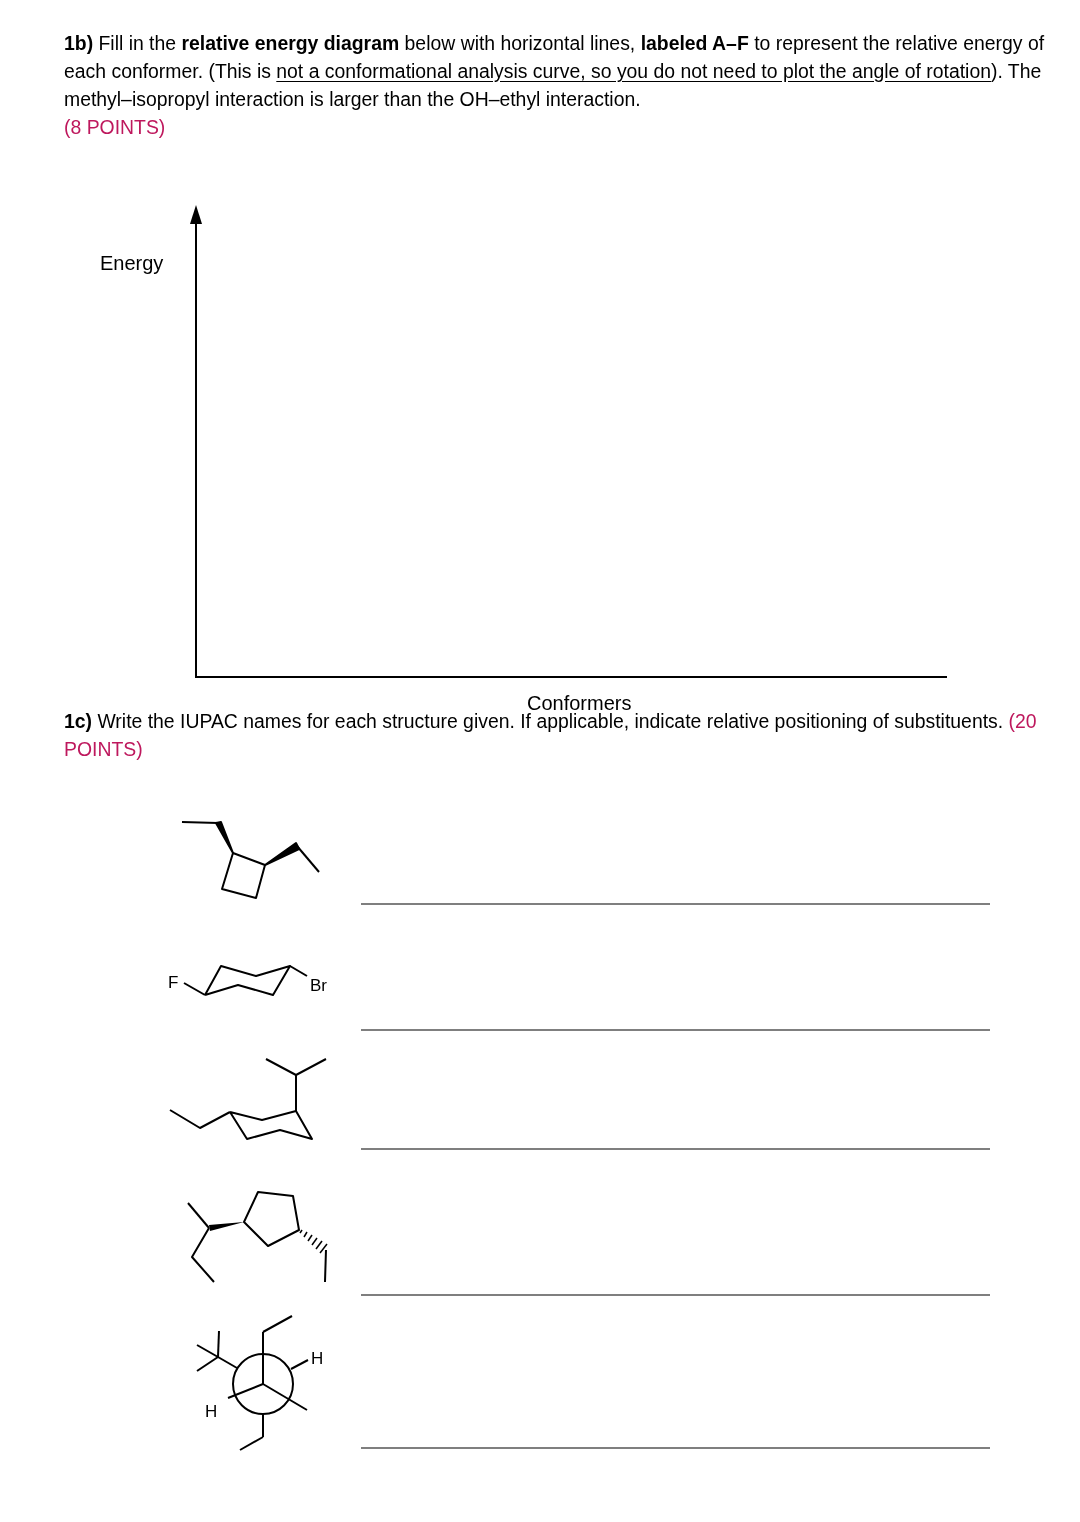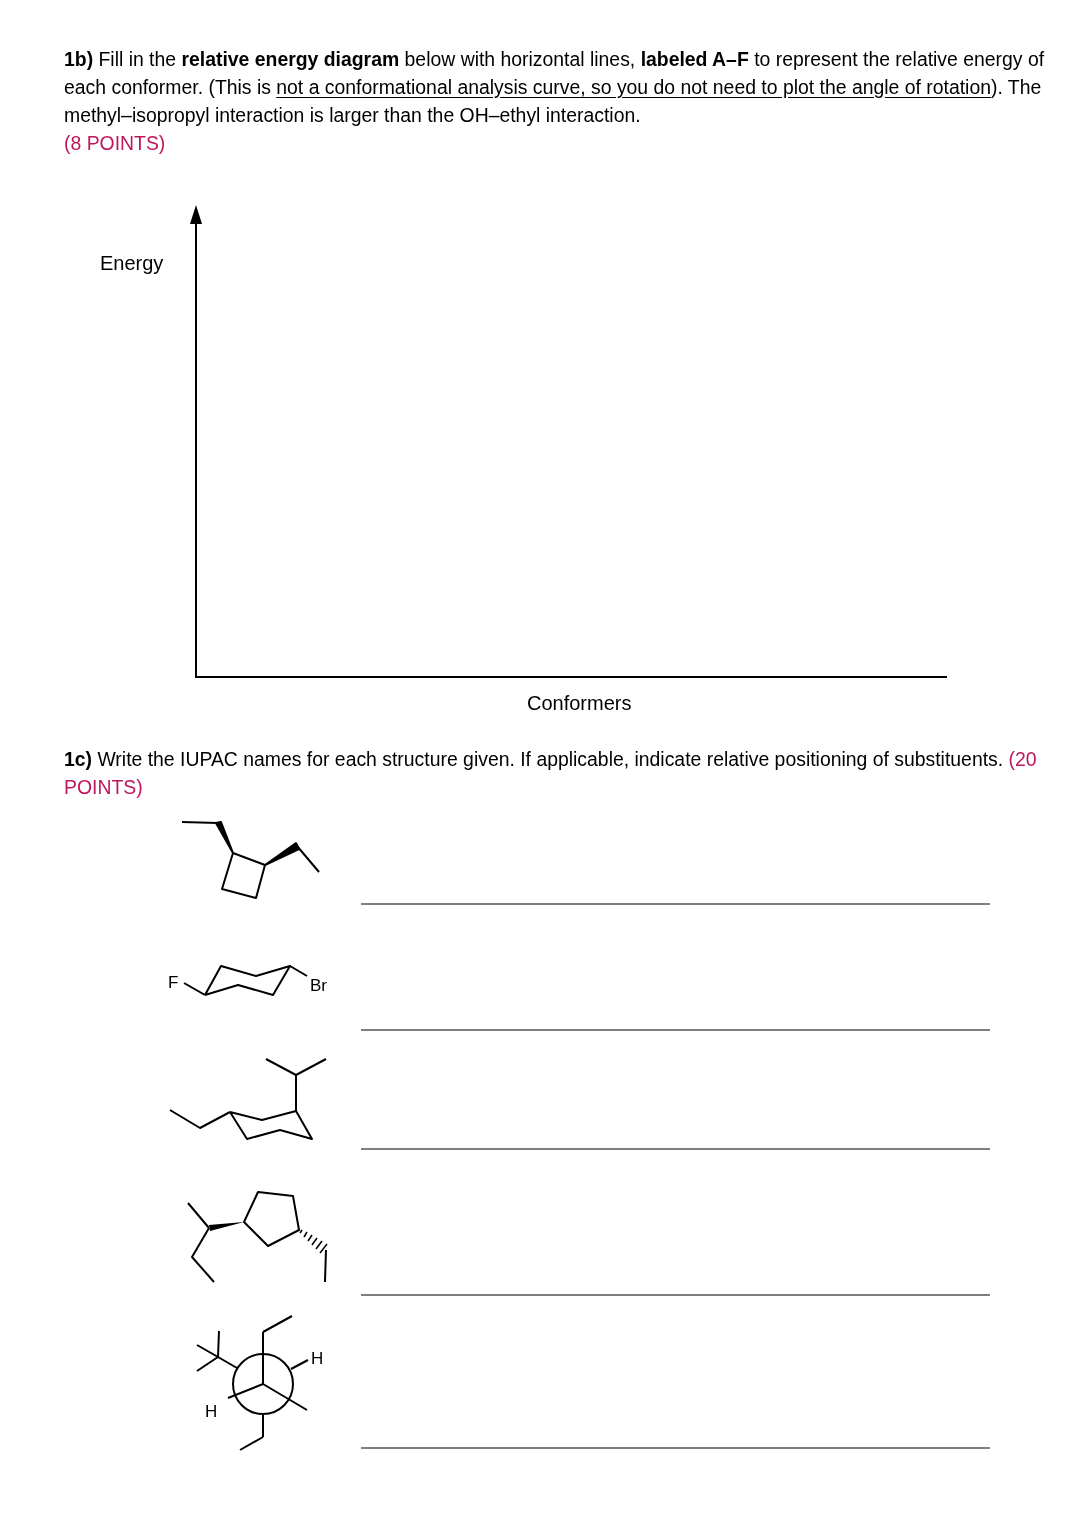--- a/index.html
+++ b/index.html
@@ -2,22 +2,22 @@
 <html><head>
   <meta charset="utf-8">
   <style>
     html, body { margin: 0; padding: 0; background: #ffffff; }
     body { width: 1080px; height: 1522px; position: relative; overflow: hidden;
            font-family: "Liberation Sans", sans-serif; color: #000; }
     .para { position: absolute; left: 64px; width: 1010px; font-size: 19.4px; line-height: 28px; }
     .para b { font-weight: bold; }
     .u { text-decoration: underline; text-underline-offset: 3px; }
     .red { color: #be185d; }
-    #p1b { top: 45px; }
-    #p1c { top: 745px; }
+    #p1b { top: 29px; }
+    #p1c { top: 707px; }
     svg { position: absolute; left: 0; top: 0; }
     .axis-label { font-family: "Liberation Sans", sans-serif; font-size: 20px; }
     .atom { font-family: "Liberation Sans", sans-serif; font-size: 17px; }
   </style>
 </head>
 <body>
 
 <div id="p1b" class="para">
   <b>1b)</b><span> Fill in the </span><b>relative energy diagram</b><span> below with horizontal lines, </span><b>labeled A–F</b><span> to represent the relative energy of each conformer. (This is </span><span class="u">not a conformational analysis curve, so you do not need to plot the angle of rotation</span><span>). The methyl–isopropyl interaction is larger than the OH–ethyl interaction.</span><br>
   <span class="red">(8 POINTS)</span>

